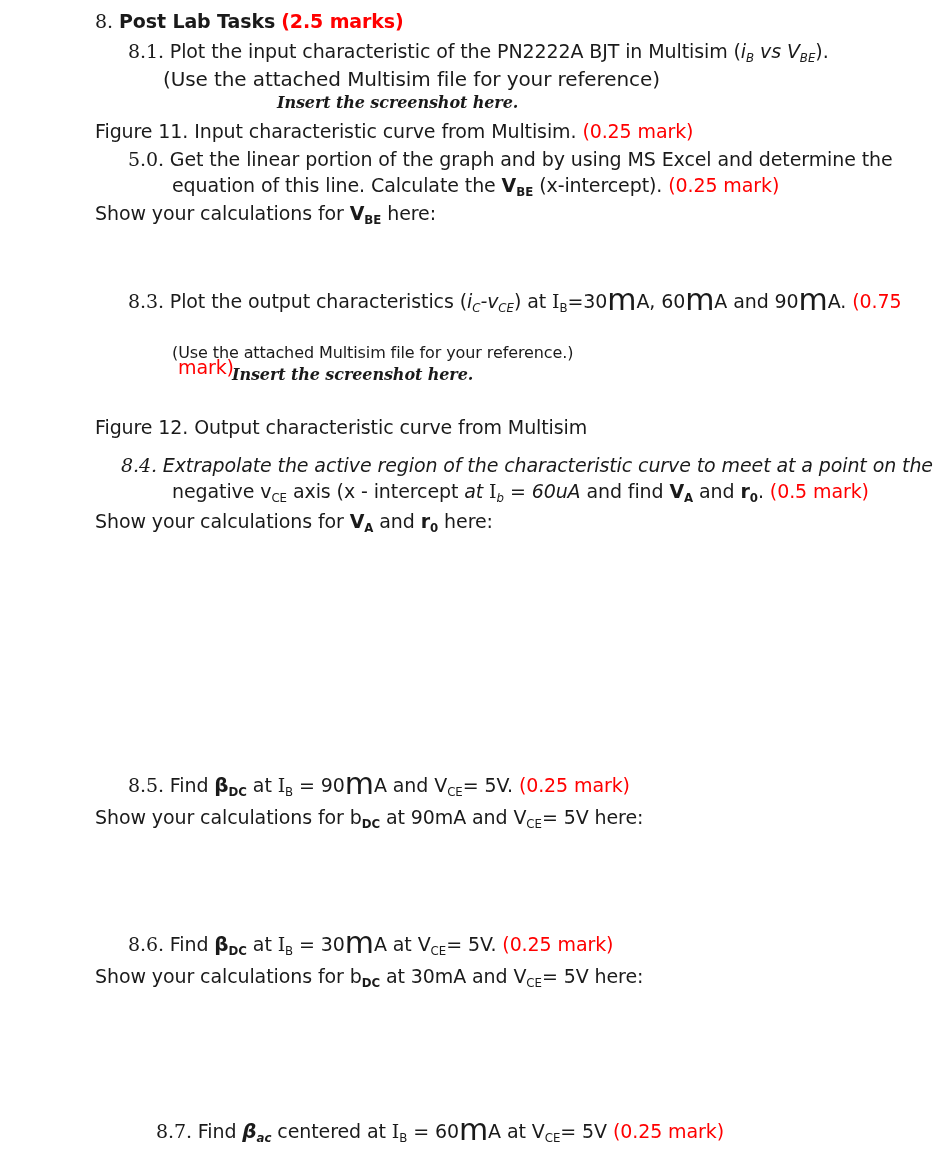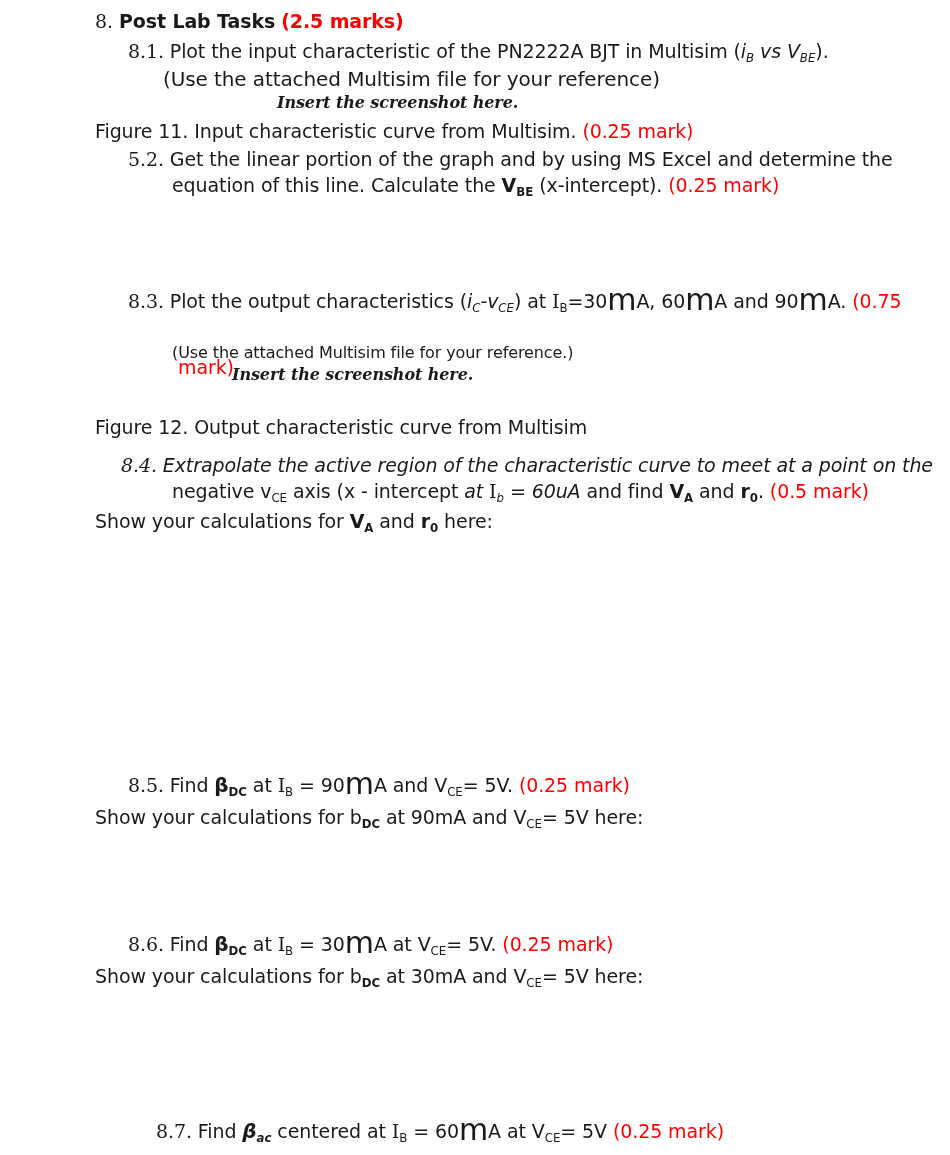--- a/index.html
+++ b/index.html
@@ -90,28 +90,31 @@
   <div class="line" style="left:163px; top:66px; font-size:20px;">(Use the attached Multisim file for your reference)</div>
 
   <div class="line serif-bi" style="left:277px; top:90px;">Insert the screenshot here.</div>
 
   <div class="line" style="left:95px; top:118px;">
     <span>Figure 11. Input characteristic curve from Multisim.</span>
     <span class="red">(0.25 mark)</span>
   </div>
 
   <div class="line" style="left:128px; top:146px;">
-    <span class="num">5.2.</span>
+    <span class="num">5.0.</span>
     <span>Get the linear portion of the graph and by using MS Excel and determine the</span>
   </div>
   <div class="line" style="left:172px; top:172px;">
     <span>equation of this line. Calculate the </span><span class="bold">V</span><sub class="bold">BE</sub><span> (x-intercept).</span>
     <span class="red">(0.25 mark)</span>
   </div>
 
+  <div class="line" style="left:95px; top:200px;">
+    <span>Show your calculations for </span><span class="bold">V</span><sub class="bold">BE</sub><span> here:</span>
+  </div>
 
   <div class="line" style="left:128px; top:288px;">
     <span class="num">8.3.</span>
     <span>Plot the output characteristics (</span><span class="ital">i</span><sub class="ital">C</sub><span class="ital">-</span><span class="ital">v</span><sub class="ital">CE</sub><span>) at </span><span class="mathI">I</span><sub>B</sub><span>=30</span><span class="bigm">m</span><span>A, 60</span><span class="bigm">m</span><span>A and 90</span><span class="bigm">m</span><span>A.</span>
     <span class="red">(0.75</span>
   </div>
   <div class="line red" style="left:178px; top:318px;margin-top:36px;">mark)</div>
 
   <div class="line" style="left:172px; top:340px; font-size:16px;">(Use the attached Multisim file for your reference.)</div>
 

